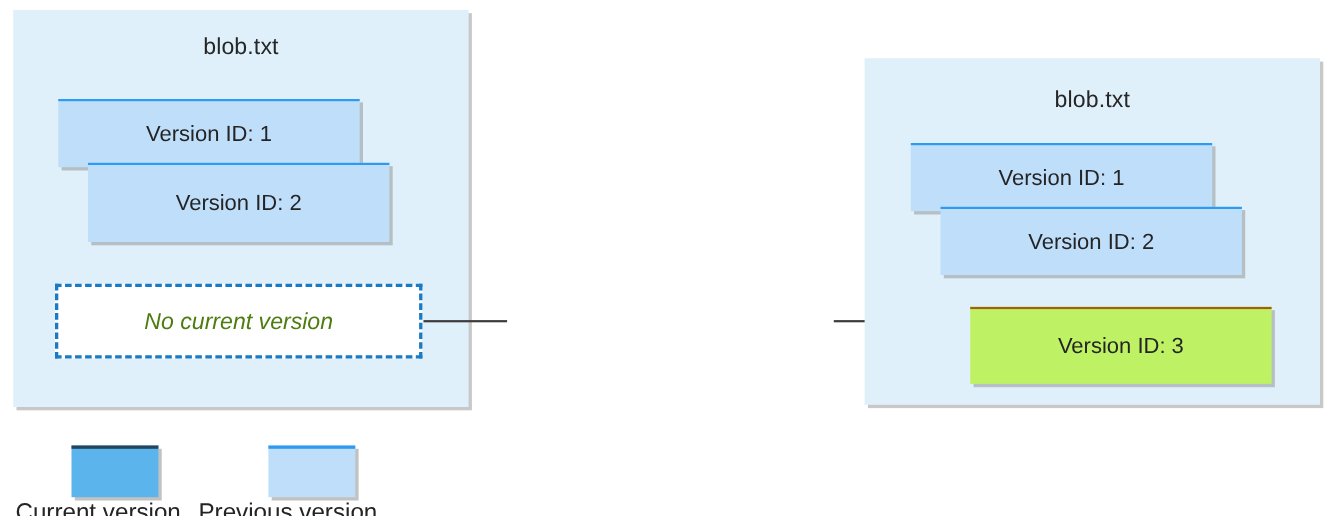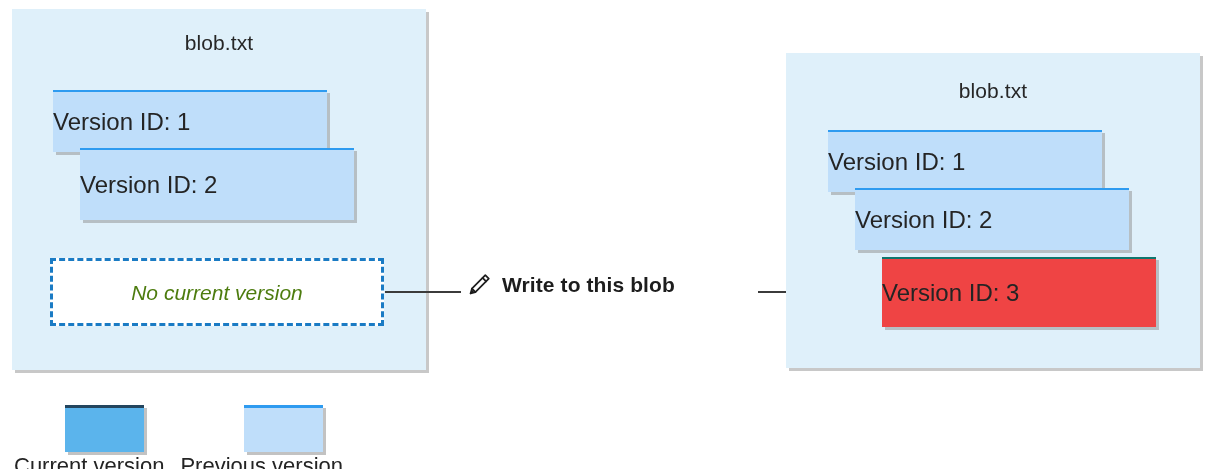--- a/index.html
+++ b/index.html
@@ -54,33 +54,34 @@
   }
   #panel-before .panel-title { top: 21px; }
   #panel-after  .panel-title { top: 25px; }
 
   
   .version-card {
     position: absolute;
     box-sizing: border-box;
     display: flex;
     align-items: center;
-    justify-content: flex-start;
-    font-size: 24px;
+    justify-content: center;
+    font-size: 20px;
     line-height: 24px;
     color: #242424;
     box-shadow: 3px 3px 0 0 #b6bfc4;
   }
   .version-card.previous {
     background: #bfdefa;
     border-top: 2px solid #2e9bf0;
   }
   .version-card.current {
-    background: #ef4444;
-    border-top: 2px solid #0f766e;
+    background: #bef264;
+    border-top: 2px solid #a16207;
+    margin-top: 22px;
   }
 
   
   #card-b1 { left: 53px;  top: 90px;  width: 274px; height: 62px; }
   #card-b2 { left: 80px;  top: 148px; width: 274px; height: 72px; }
 
   
   #card-a1 { left: 828px; top: 130px; width: 274px; height: 62px; }
   #card-a2 { left: 855px; top: 188px; width: 274px; height: 62px; }
   #card-a3 { left: 882px; top: 257px; width: 274px; height: 70px; }
@@ -196,31 +197,20 @@
   <div class="version-card previous" id="card-b2">
     <span>Version ID: 2</span>
   </div>
 
   <div id="no-current-version">
     <span>No current version</span>
   </div>
 
   <div class="connector-line" id="line-left"></div>
 
-  <div id="write-annotation">
-    <span class="pencil-icon-wrap">
-      <svg class="pencil-icon" viewBox="0 0 26 26" xmlns="http://www.w3.org/2000/svg" fill="none" stroke="#1d1d1d" stroke-width="1.7" stroke-linecap="round" stroke-linejoin="round">
-        <path d="M19.3 3.2 L22.8 6.7 L9.4 20.1 L4.6 21.4 L5.9 16.6 Z"></path>
-        <path d="M16.6 5.9 L20.1 9.4"></path>
-        <path d="M5.9 16.6 L9.4 20.1"></path>
-        <path d="M4.6 21.4 L7.6 18.4"></path>
-      </svg>
-    </span>
-    <span class="annotation-label">Write to this blob</span>
-  </div>
 
   <div class="connector-line" id="line-right"></div>
   <div class="arrow-head" id="arrow-head-right"></div>
 
   <div class="panel" id="panel-after">
     <div class="panel-title">blob.txt</div>
   </div>
 
   <div class="version-card previous" id="card-a1">
     <span>Version ID: 1</span>

